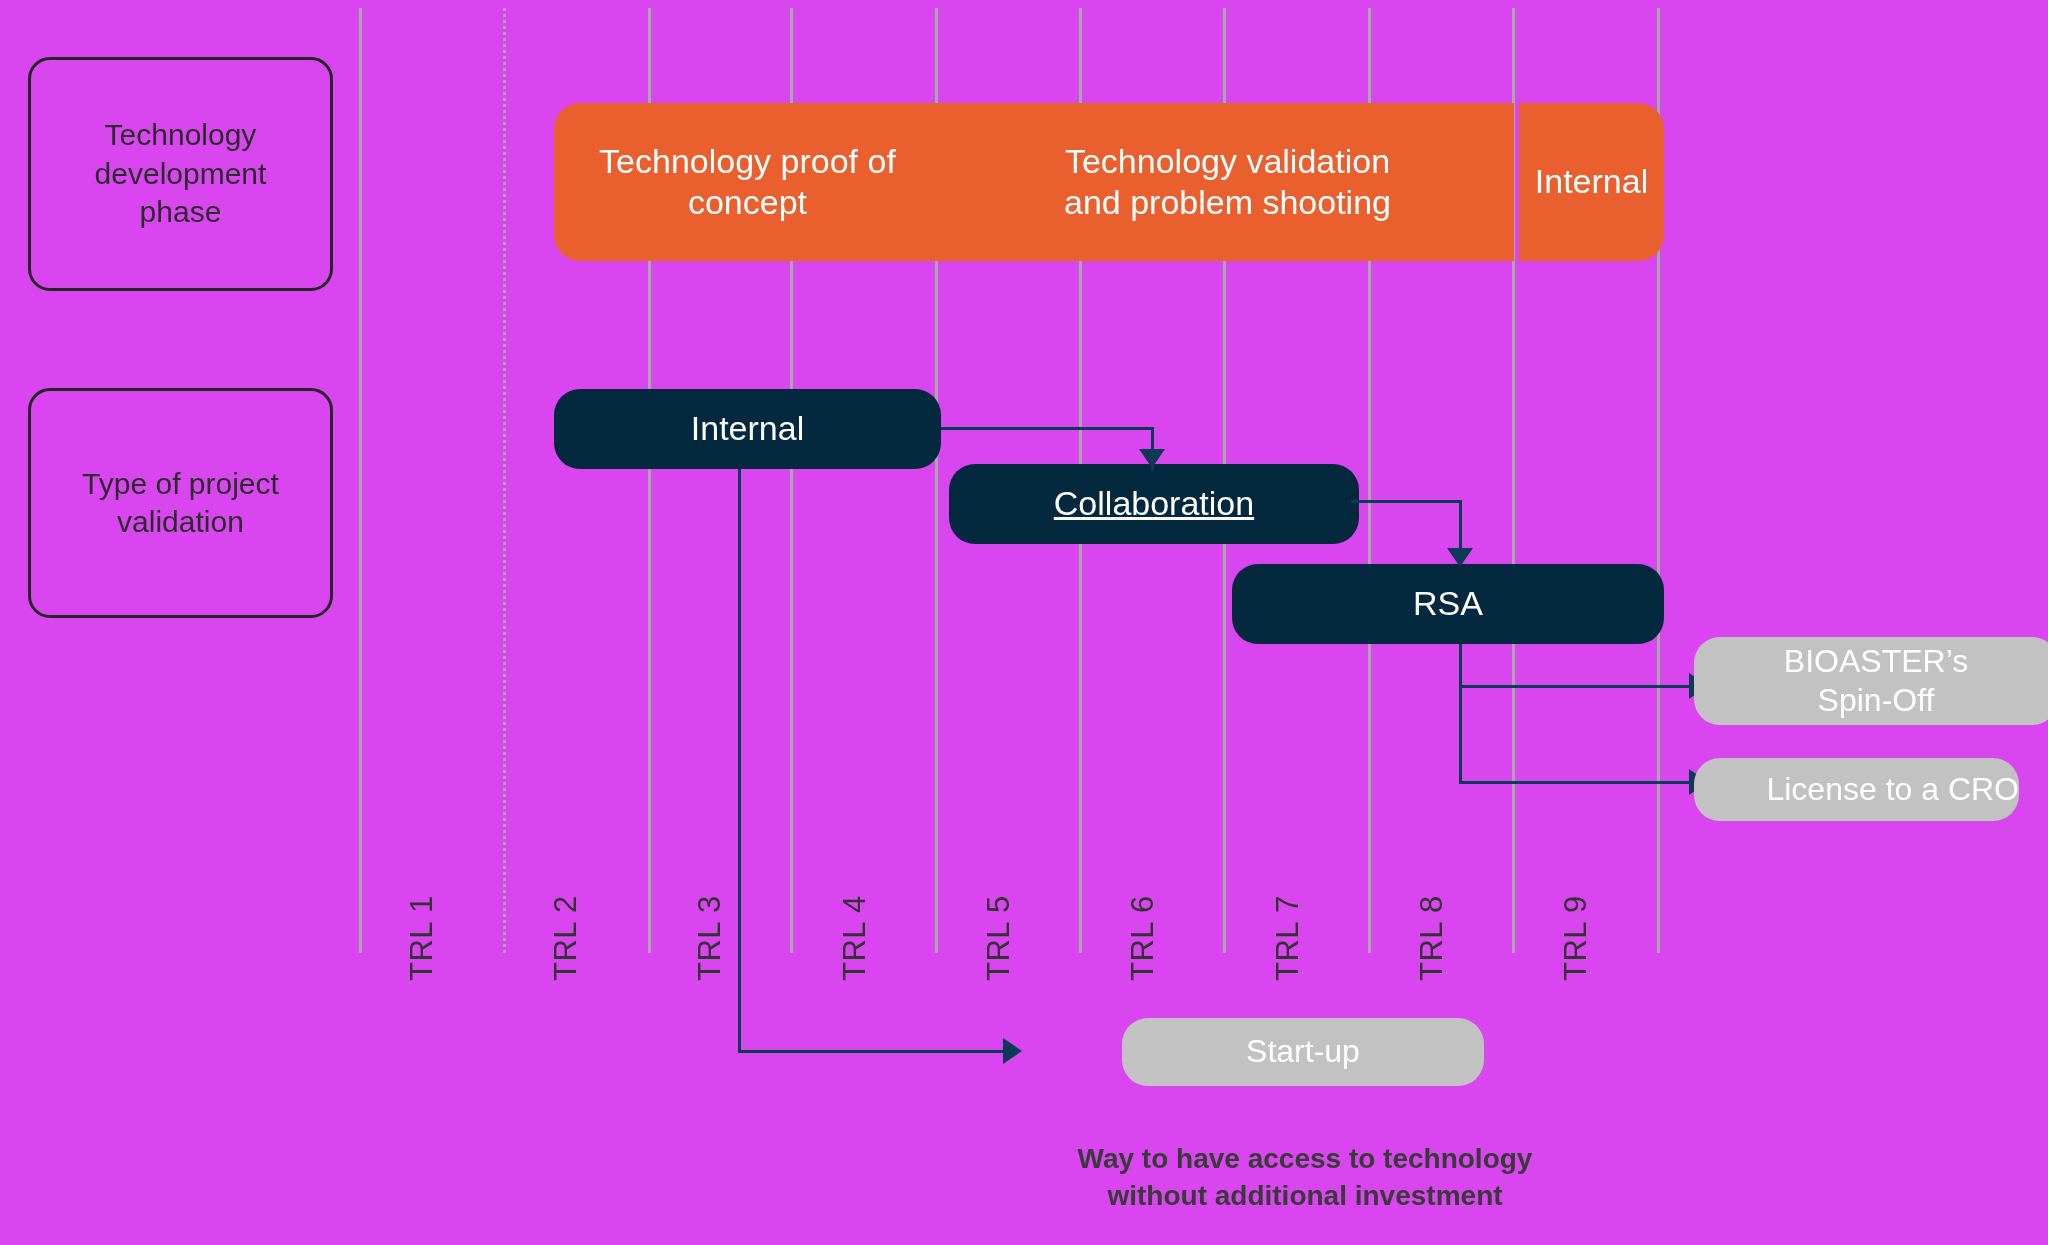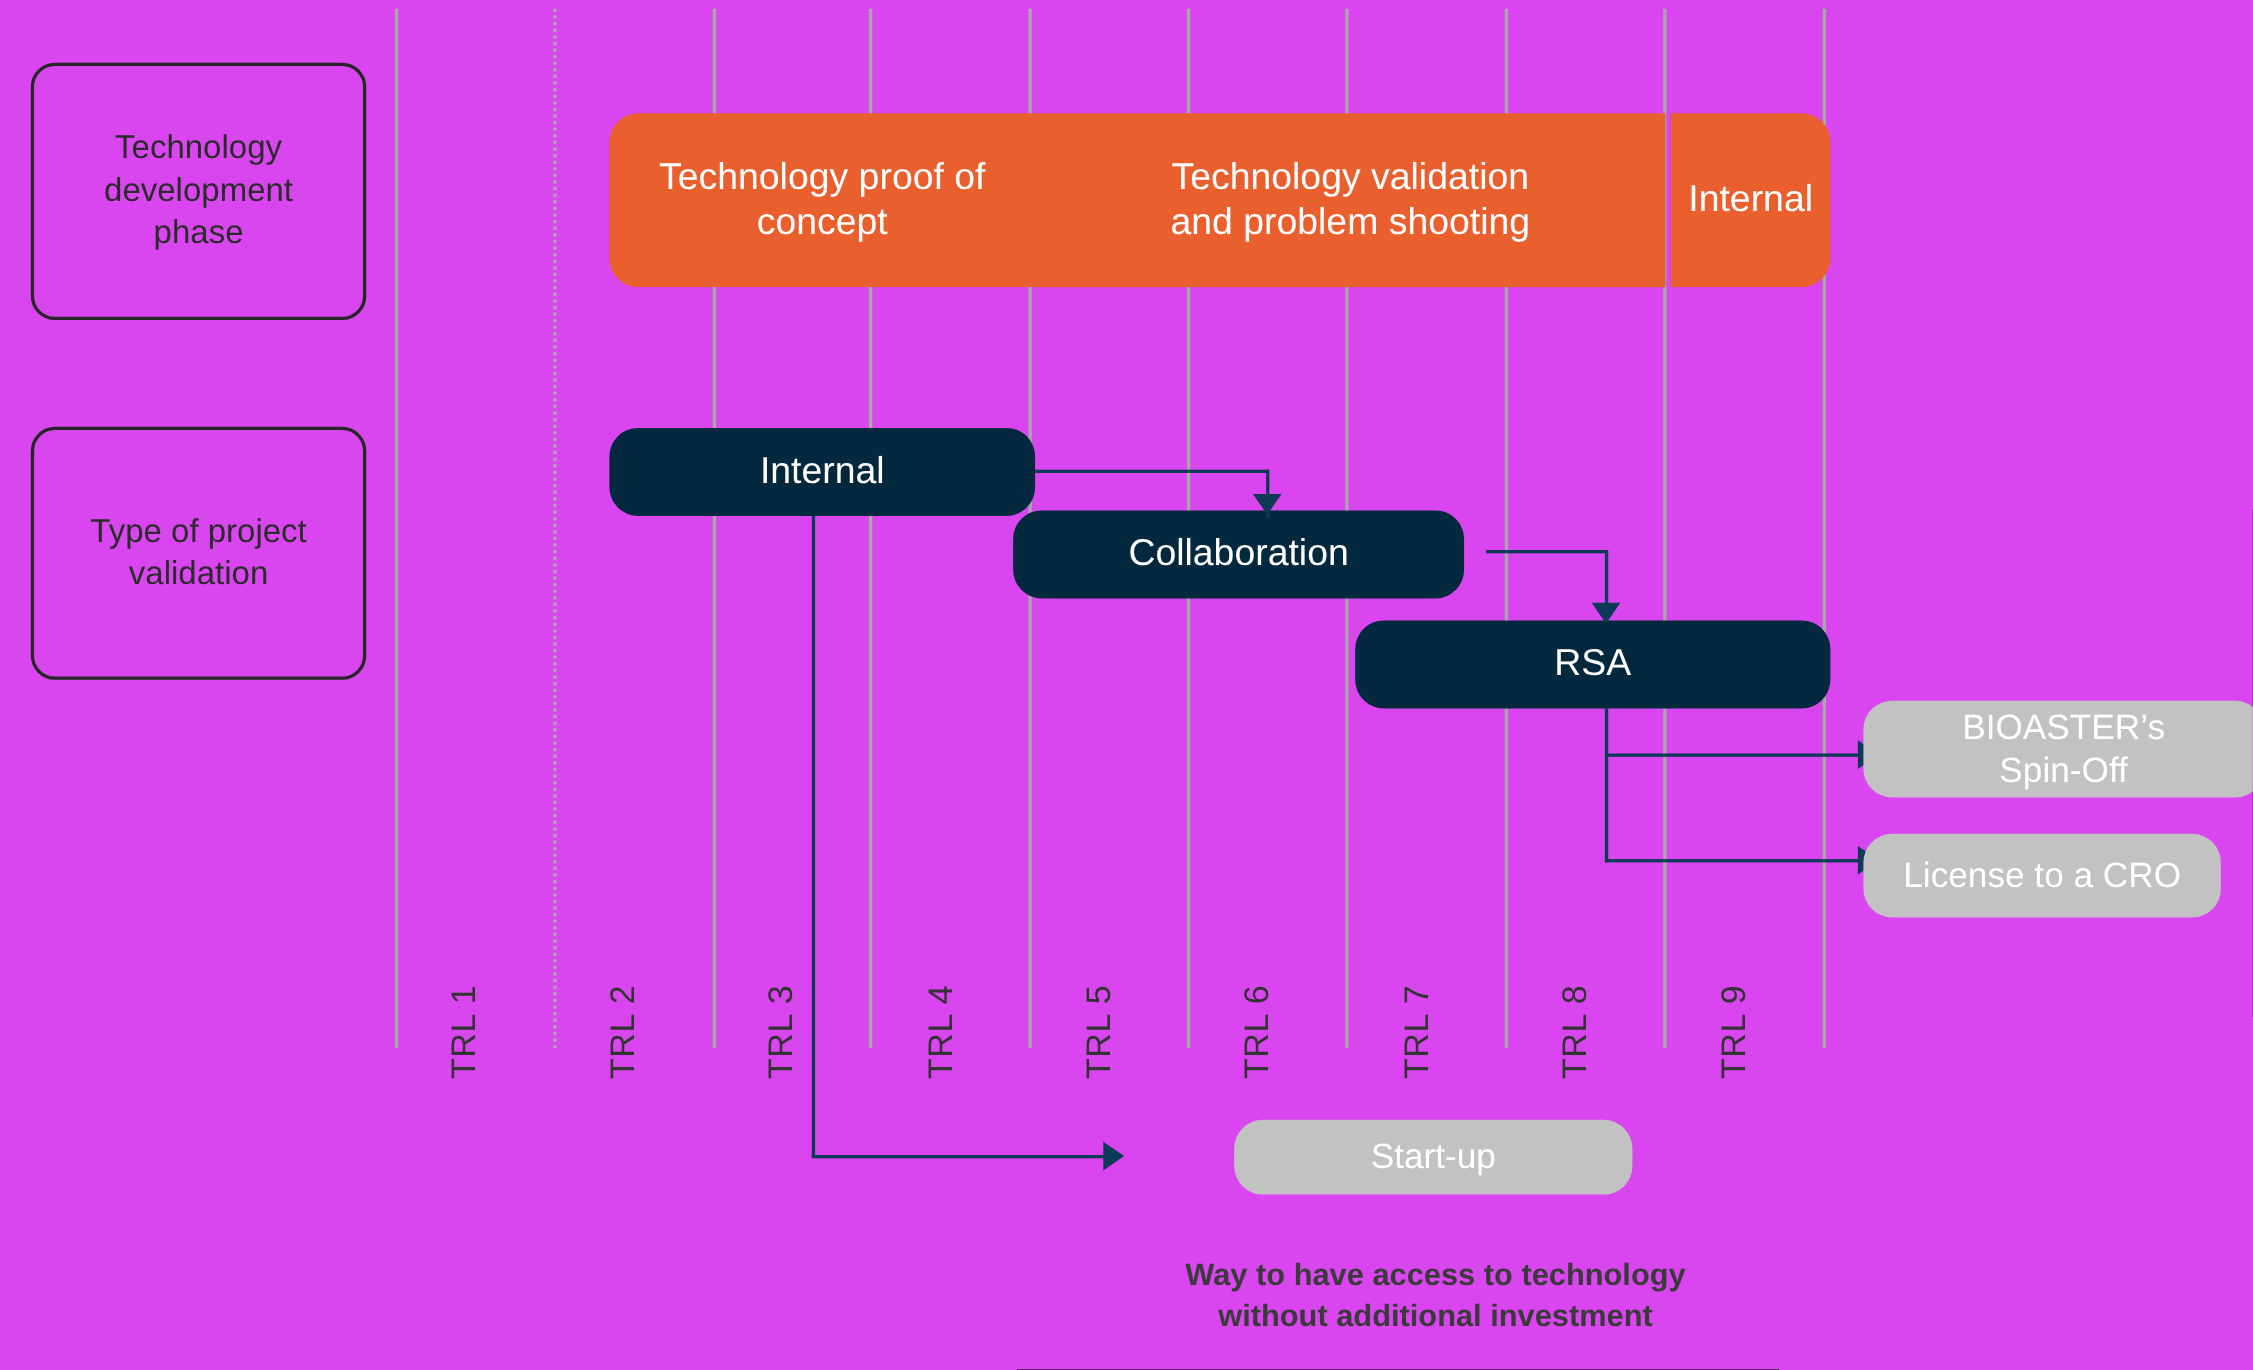--- a/index.html
+++ b/index.html
@@ -152,21 +152,21 @@
     <span>Technology validation
 and problem shooting</span>
   </div>
   <div class="box orange phase-box r-right" style="left:1519px; top:103px; width:145px; height:158px;">
     <span>Internal</span>
   </div>
 
   <div class="box navy project-box r-all" style="left:554px; top:389px; width:387px; height:80px;">
     <span>Internal</span>
   </div>
-  <div class="box navy project-box r-all" style="left:921px; top:464px; width:410px; height:80px;">
+  <div class="box navy project-box r-all" style="left:949px; top:464px; width:410px; height:80px;text-decoration:underline;">
     <span>Collaboration</span>
   </div>
   <div class="box navy project-box r-all" style="left:1232px; top:564px; width:432px; height:80px;">
     <span>RSA</span>
   </div>
 
   <div class="conn-h" style="left:941px; top:427px; width:212px;"></div>
   <div class="conn-v" style="left:1151px; top:427px; height:44px;"></div>
   <div class="arrow-down" style="left:1139px; top:449px;"></div>
 
@@ -181,21 +181,21 @@
   <div class="arrow-right" style="left:1689px; top:769px;"></div>
 
   <div class="conn-v" style="left:738px; top:469px; height:583px;"></div>
   <div class="conn-h" style="left:738px; top:1050px; width:270px;"></div>
   <div class="arrow-right" style="left:1003px; top:1038px;"></div>
 
   <div class="box grey outcome-box r-all" style="left:1694px; top:637px; width:364px; height:88px; color:#ffffff;">
     <span>BIOASTER’s
 Spin-Off</span>
   </div>
-  <div class="box grey outcome-box r-all" style="left:1694px; top:758px; width:325px; height:76px; color:#ffffff;">
+  <div class="box grey outcome-box r-all" style="left:1694px; top:758px; width:325px; height:63px; color:#ffffff;justify-content:flex-end;">
     <span>License to a CRO</span>
   </div>
   <div class="box grey outcome-box r-all" style="left:1122px; top:1018px; width:362px; height:68px; color:#ffffff;">
     <span>Start-up</span>
   </div>
 
   <div class="trl-label" style="left:440px; top:945px;">
     <span>TRL 1</span>
   </div>
   <div class="trl-label" style="left:584px; top:945px;">

